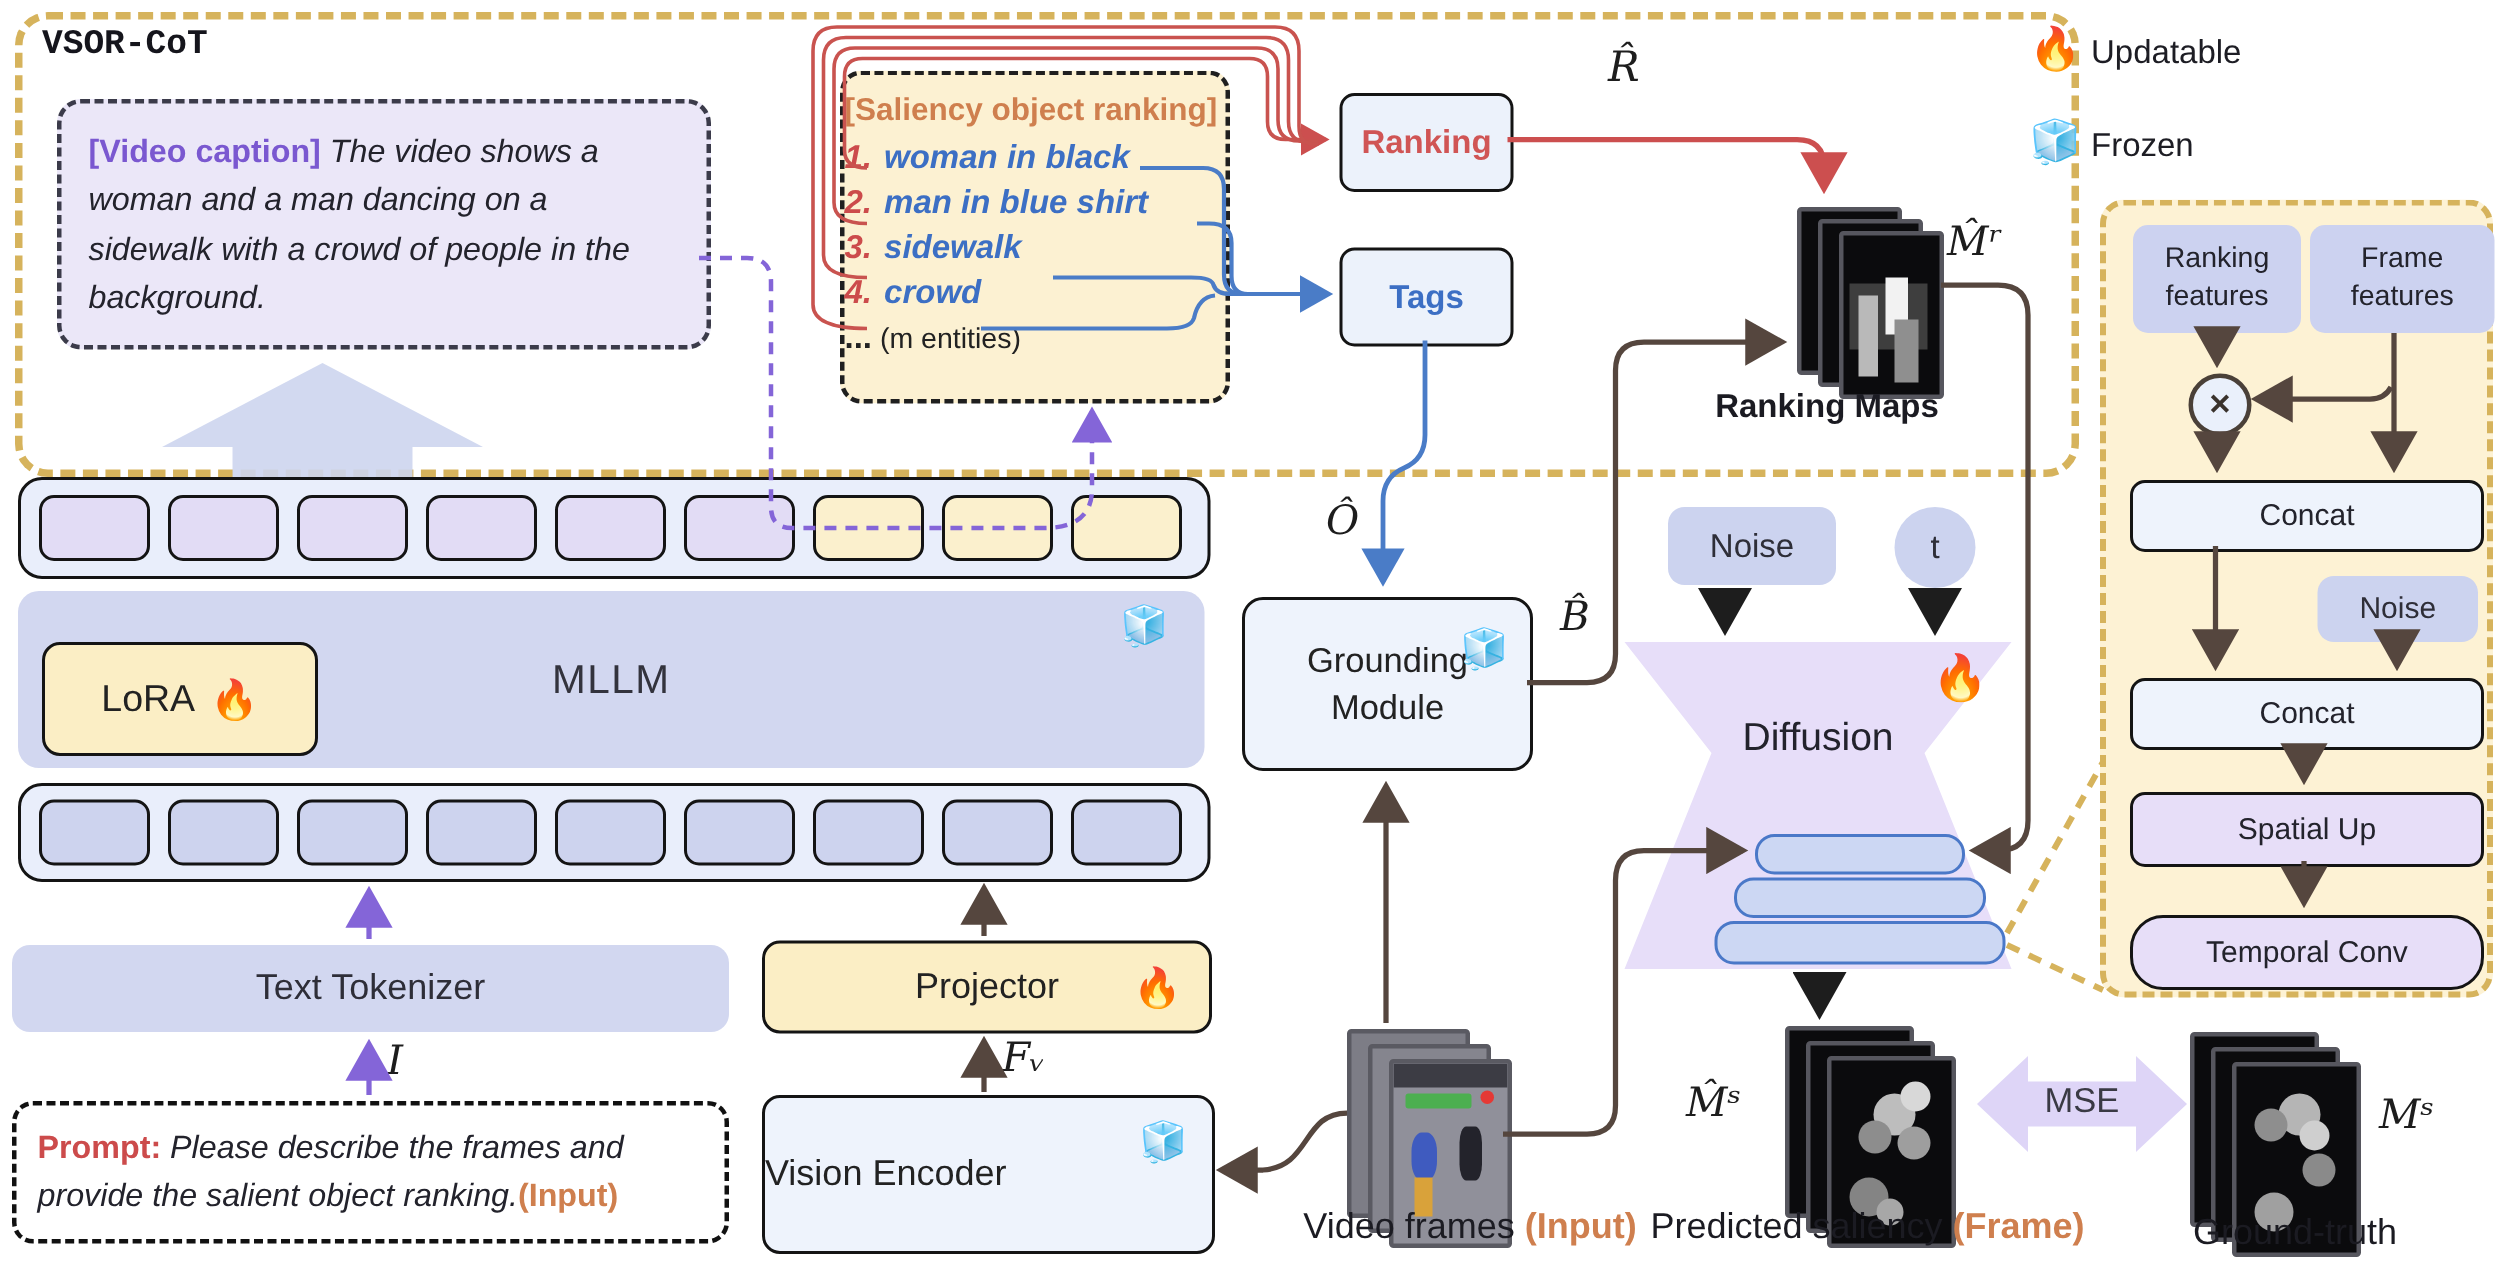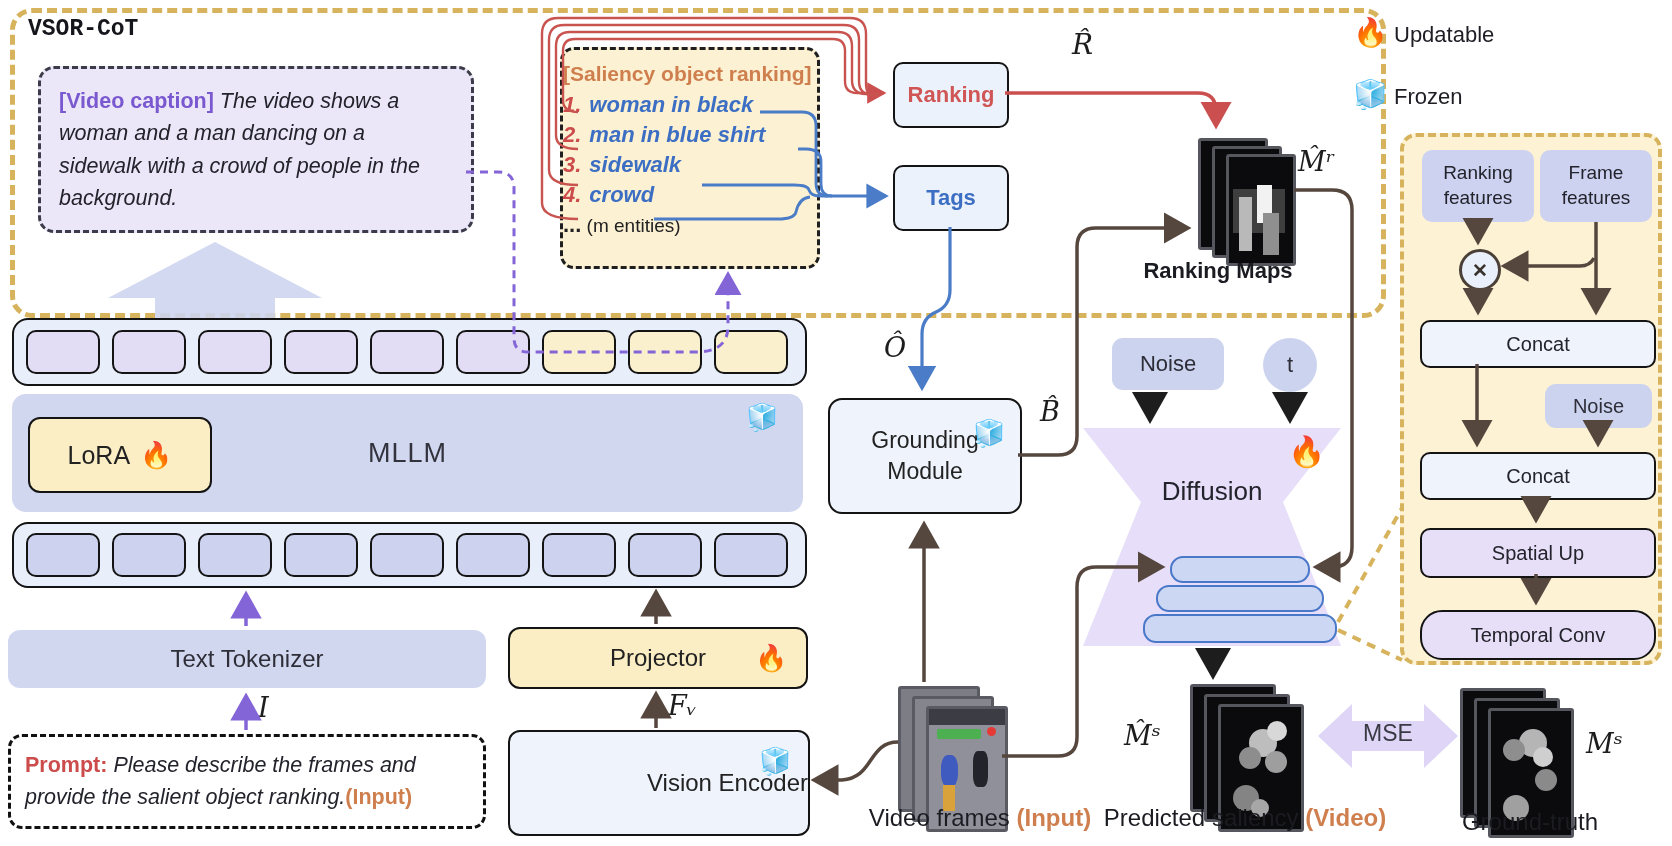--- a/index.html
+++ b/index.html
@@ -46,21 +46,21 @@
   .mllm-box{background:#d2d7f0;border-radius:14px;}
   .mllm-label{font-size:27px;color:#33333d;letter-spacing:1px;}
   .lora-box{background:#fbeec5;border:2.5px solid #141414;border-radius:12px;
             display:flex;align-items:center;justify-content:center;font-size:25px;gap:10px;}
 
   .tokenizer-box{background:#d2d7f0;border-radius:12px;display:flex;align-items:center;
                  justify-content:center;font-size:24px;color:#2e2e38;}
   .proj-box{background:#fbeec5;border:2.5px solid #141414;border-radius:12px;
             display:flex;align-items:center;justify-content:center;font-size:24px;}
   .ve-box{background:#eef3fc;border:2.5px solid #141414;border-radius:12px;
-          display:flex;align-items:center;justify-content:flex-end;font-size:24px;}
+          display:flex;align-items:center;justify-content:flex-start;font-size:24px;}
   .ground-box{background:#eef3fc;border:2.5px solid #141414;border-radius:14px;
               display:flex;flex-direction:column;align-items:center;justify-content:center;
               font-size:23px;line-height:1.35;}
 
   .prompt-box{background:#fff;border:3.5px dashed #111;border-radius:14px;padding:12px 14px;
               font-size:21.5px;line-height:1.5;}
   .prompt-label{color:#cc4b4b;font-weight:bold;}
   .prompt-text{font-style:italic;color:#23232c;}
   .input-label{color:#cf7f4e;font-weight:bold;}
 
@@ -146,21 +146,21 @@
   <div class="abs emoji z10" style="left:1353px;top:16px;font-size:28px;">🔥</div>
   <div class="abs legend-text z10" style="left:1394px;top:22px;">Updatable</div>
   <div class="abs emoji z10" style="left:1353px;top:78px;font-size:28px;">🧊</div>
   <div class="abs legend-text z10" style="left:1394px;top:84px;">Frozen</div>
 
   <div class="abs panel z10" style="left:1400px;top:133px;width:254px;height:524px;"></div>
   <div class="abs feat-box z10" style="left:1422px;top:150px;width:112px;height:72px;">
     <span>Ranking</span>
     <span>features</span>
   </div>
-  <div class="abs feat-box z10" style="left:1540px;top:150px;width:112px;height:72px;">
+  <div class="abs feat-box z10" style="left:1540px;top:150px;width:123px;height:72px;">
     <span>Frame</span>
     <span>features</span>
   </div>
   <div class="abs mult z10" style="left:1459px;top:249px;width:36px;height:36px;">
     <span>✕</span>
   </div>
   <div class="abs pbox pbox-blue z10" style="left:1420px;top:320px;width:232px;height:44px;">Concat</div>
   <div class="abs soft z10" style="left:1545px;top:384px;width:107px;height:44px;font-size:20px;">Noise</div>
   <div class="abs pbox pbox-blue z10" style="left:1420px;top:452px;width:232px;height:44px;">Concat</div>
   <div class="abs pbox pbox-purple z10" style="left:1420px;top:528px;width:232px;height:46px;">Spatial Up</div>
@@ -174,21 +174,21 @@
   <div class="abs token tok-purple z10" style="left:370px;top:330px;"></div>
   <div class="abs token tok-purple z10" style="left:456px;top:330px;"></div>
   <div class="abs token tok-yellow z10" style="left:542px;top:330px;"></div>
   <div class="abs token tok-yellow z10" style="left:628px;top:330px;"></div>
   <div class="abs token tok-yellow z10" style="left:714px;top:330px;"></div>
 
   <div class="abs mllm-box z10" style="left:12px;top:394px;width:791px;height:118px;">
     <div class="abs mllm-label" style="left:0;top:0;width:100%;height:100%;display:flex;align-items:center;justify-content:center;">MLLM</div>
     <div class="abs emoji" style="right:24px;top:8px;font-size:26px;">🧊</div>
   </div>
-  <div class="abs lora-box z10" style="left:28px;top:417px;width:180px;height:72px;">
+  <div class="abs lora-box z10" style="left:28px;top:428px;width:180px;height:72px;">
     <span>LoRA</span>
     <span class="emoji" style="font-size:26px;">🔥</span>
   </div>
 
   <div class="abs token-row z10" style="left:12px;top:522px;width:791px;height:62px;"></div>
   <div class="abs token tok-blue z10" style="left:26px;top:533px;"></div>
   <div class="abs token tok-blue z10" style="left:112px;top:533px;"></div>
   <div class="abs token tok-blue z10" style="left:198px;top:533px;"></div>
   <div class="abs token tok-blue z10" style="left:284px;top:533px;"></div>
   <div class="abs token tok-blue z10" style="left:370px;top:533px;"></div>
@@ -244,21 +244,21 @@
   <div class="stack-frame z10" style="left:1204px;top:694px;width:80px;height:122px;"></div>
   <div class="stack-frame z10" style="left:1218px;top:704px;width:80px;height:122px;overflow:hidden;">
     <div class="blob" style="left:28px;top:22px;width:28px;height:28px;background:#bdbdbd;"></div>
     <div class="blob" style="left:46px;top:14px;width:20px;height:20px;background:#d8d8d8;"></div>
     <div class="blob" style="left:18px;top:40px;width:22px;height:22px;background:#8d8d8d;"></div>
     <div class="blob" style="left:44px;top:44px;width:22px;height:22px;background:#9e9e9e;"></div>
     <div class="blob" style="left:12px;top:78px;width:26px;height:26px;background:#848484;"></div>
     <div class="blob" style="left:30px;top:92px;width:18px;height:18px;background:#a7a7a7;"></div>
   </div>
   <div class="abs bottom-label z10" style="left:1090px;top:804px;width:310px;">
-    <span>Predicted saliency </span><span class="orange-b">(Video)</span>
+    <span>Predicted saliency </span><span class="orange-b">(Frame)</span>
   </div>
 
   <div class="abs z10" style="left:1352px;top:720px;width:72px;text-align:center;font-size:23px;color:#3a3a44;">MSE</div>
 
   <div class="stack-frame z10" style="left:1460px;top:688px;width:80px;height:124px;"></div>
   <div class="stack-frame z10" style="left:1474px;top:698px;width:80px;height:124px;"></div>
   <div class="stack-frame z10" style="left:1488px;top:708px;width:80px;height:124px;overflow:hidden;">
     <div class="blob" style="left:28px;top:18px;width:28px;height:28px;background:#b5b5b5;"></div>
     <div class="blob" style="left:12px;top:28px;width:22px;height:22px;background:#8e8e8e;"></div>
     <div class="blob" style="left:42px;top:36px;width:20px;height:20px;background:#cfcfcf;"></div>

